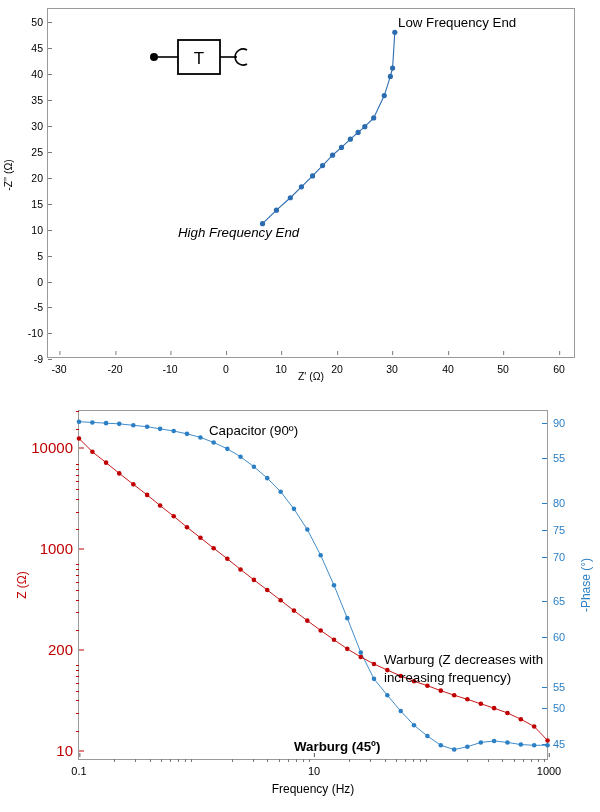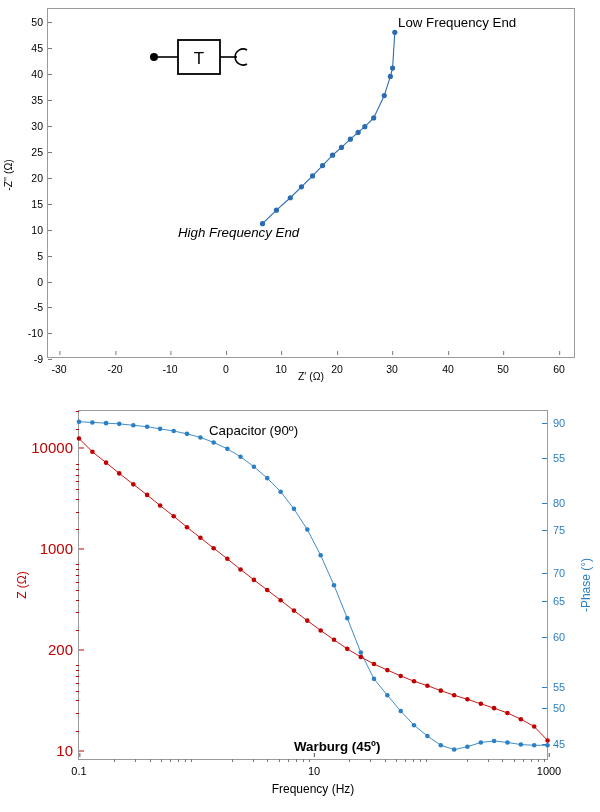--- a/index.html
+++ b/index.html
@@ -123,21 +123,21 @@
     <div class="bo-ltick" style="top:339px"><span class="tickmark"></span><span>10</span></div>
     <div class="bo-ltick" style="top:238px"><span class="tickmark"></span><span>200</span></div>
     <div class="bo-ltick" style="top:137px"><span class="tickmark"></span><span>1000</span></div>
     <div class="bo-ltick" style="top:36px"><span class="tickmark"></span><span>10000</span></div>
 
     <div class="bo-rtick" style="top:333px"><span class="tickmark"></span><span>45</span></div>
     <div class="bo-rtick" style="top:297px"><span class="tickmark"></span><span>50</span></div>
     <div class="bo-rtick" style="top:276px"><span class="tickmark"></span><span>55</span></div>
     <div class="bo-rtick" style="top:226px"><span class="tickmark"></span><span>60</span></div>
     <div class="bo-rtick" style="top:190px"><span class="tickmark"></span><span>65</span></div>
-    <div class="bo-rtick" style="top:162px"><span class="tickmark"></span><span>70</span></div>
+    <div class="bo-rtick" style="top:146px"><span class="tickmark"></span><span>70</span></div>
     <div class="bo-rtick" style="top:119px"><span class="tickmark"></span><span>75</span></div>
     <div class="bo-rtick" style="top:92px"><span class="tickmark"></span><span>80</span></div>
     <div class="bo-rtick" style="top:47px"><span class="tickmark"></span><span>55</span></div>
     <div class="bo-rtick" style="top:12px"><span class="tickmark"></span><span>90</span></div>
 
     <div class="bo-xtick" style="left:0px"><span class="tickmark"></span><span>0.1</span></div>
     <div class="bo-xtick" style="left:235px"><span class="tickmark"></span><span>10</span></div>
     <div class="bo-xtick" style="left:470px"><span class="tickmark"></span><span>1000</span></div>
 
     <svg id="bode-svg" width="470" height="350" style="position:absolute;left:0;top:0;">
@@ -215,20 +215,21 @@
           <circle cx="401.84480044754656" cy="292.80596250317365" r="2.3" fill="#c00000"></circle>
           <circle cx="415.09863953161846" cy="297.1500505731683" r="2.3" fill="#c00000"></circle>
           <circle cx="428.45243783121066" cy="301.97393852020116" r="2.3" fill="#c00000"></circle>
           <circle cx="441.8496418022274" cy="308.2296212441127" r="2.3" fill="#c00000"></circle>
           <circle cx="455.18343774907424" cy="315.53242481115757" r="2.3" fill="#c00000"></circle>
           <circle cx="468.5507861288373" cy="329.4536949689051" r="2.3" fill="#c00000"></circle>
         </g>
     </svg>
 
     <div class="lbl" style="left:130px;top:12px;">Capacitor  (90º)</div>
+    <div class="note" style="left:305px;top:240px;width:170px;">Warburg  (Z decreases with increasing frequency)</div>
     <div class="lbl" style="left:215px;top:328px;font-weight:bold;">Warburg (45º)</div>
   <div class="bo-xminor" style="left: 35.371px;"></div>
       <div class="bo-xminor" style="left: 56.0617px;"></div>
       <div class="bo-xminor" style="left: 70.742px;"></div>
       <div class="bo-xminor" style="left: 82.129px;"></div>
       <div class="bo-xminor" style="left: 91.4328px;"></div>
       <div class="bo-xminor" style="left: 99.299px;"></div>
       <div class="bo-xminor" style="left: 106.113px;"></div>
       <div class="bo-xminor" style="left: 112.123px;"></div>
       <div class="bo-xminor" style="left: 152.871px;"></div>

